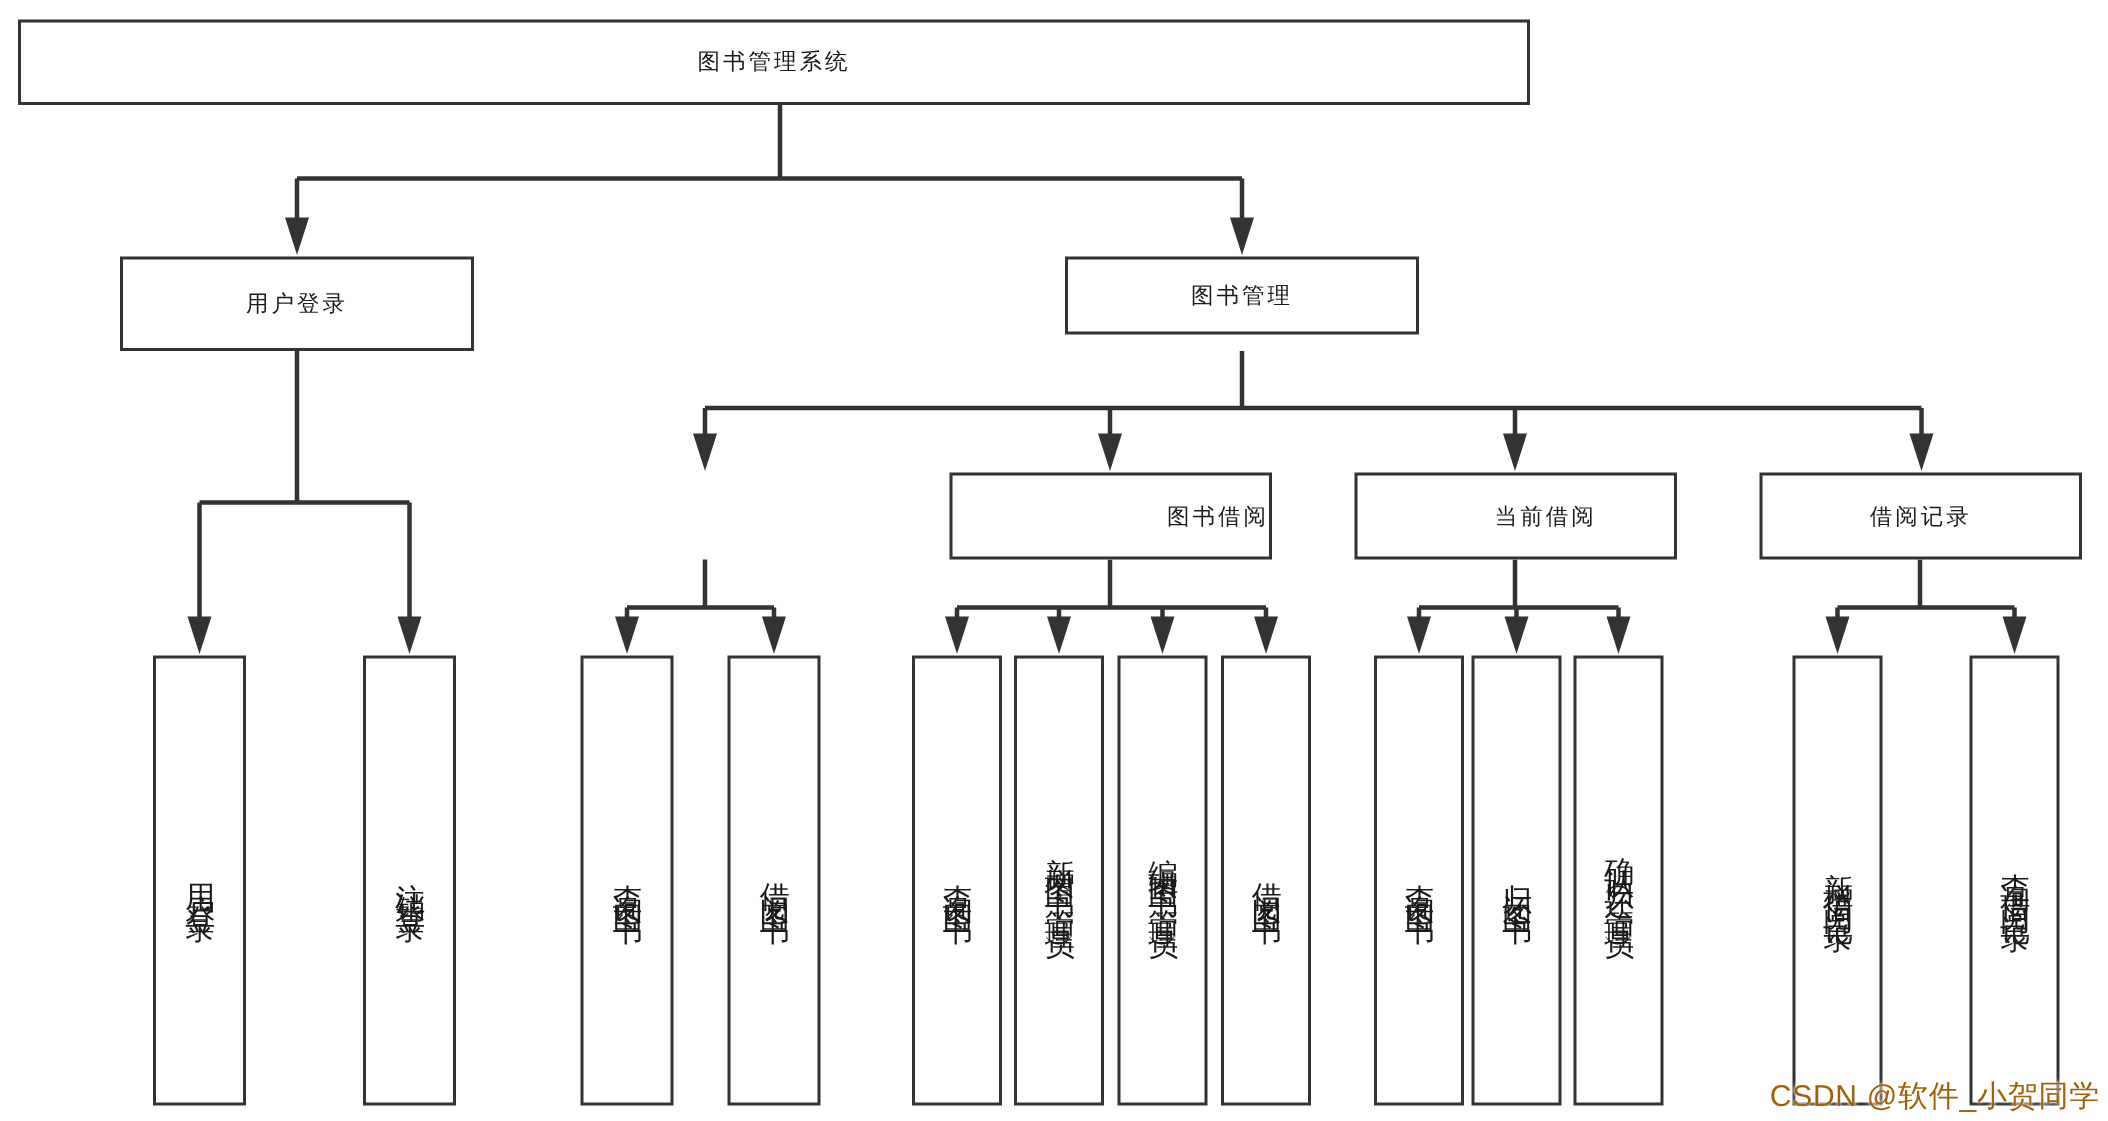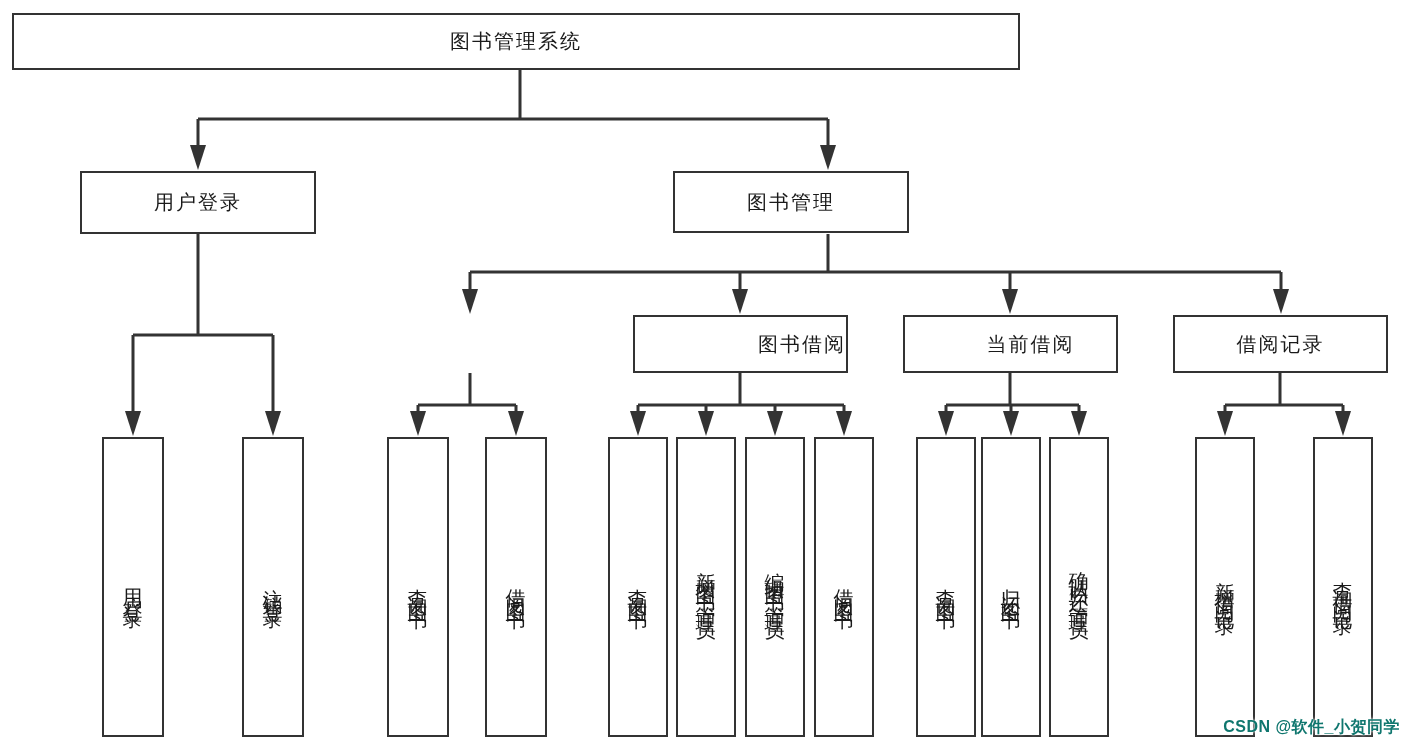--- a/index.html
+++ b/index.html
@@ -26,43 +26,42 @@
     position: absolute;
     box-sizing: border-box;
     border: 2.5px solid #333333;
     background: #ffffff;
     display: flex;
     align-items: center;
     justify-content: center;
     color: #1a1a1a;
   }
   .hnode {
-    font-size: 20px;
+    font-size: 15px;
     letter-spacing: 2px;
   }
   .vnode {
     font-size: 20px;
   }
   .vnode .vtext {
     writing-mode: vertical-rl;
     text-orientation: mixed;
     letter-spacing: 7px;
     line-height: 1;
     max-height: 288px;
   }
   .watermark {
     position: absolute;
     right: 5px;
     top: 717px;
-    font-size: 16px;
-    color: #0f766e;
+    font-size: 20px;
+    color: #a16207;
     letter-spacing: 0.5px;
     text-shadow: 0 0 2px #ffffff, 0 0 4px #ffffff;
     white-space: nowrap;
-    font-weight: bold;
   }
 </style>
 </head>
 <body>
 
 <div class="canvas">
 
   <svg class="connectors" width="1405" height="747" viewBox="0 0 1405 747" xmlns="http://www.w3.org/2000/svg">
     <g stroke="#333333" stroke-width="3" fill="none">
       <path d="M520 70 V119 M198 119 H828 M198 119 V148 M828 119 V148"></path>
@@ -96,21 +95,21 @@
     </g>
   </svg>
 
   <div class="node hnode" style="left:12px; top:13px; width:1008px; height:57px;">
     <span>图书管理系统</span>
   </div>
 
   <div class="node hnode" style="left:80px; top:171px; width:236px; height:63px;">
     <span>用户登录</span>
   </div>
-  <div class="node hnode" style="left:673px; top:171px; width:236px; height:62px;">
+  <div class="node hnode" style="left:710px; top:171px; width:236px; height:52px;">
     <span>图书管理</span>
   </div>
 
   <div class="node hnode" style="left:633px; top:315px; width:215px; height:58px;justify-content:flex-end;">
     <span>图书借阅</span>
   </div>
   <div class="node hnode" style="left:903px; top:315px; width:215px; height:58px;padding-left:40px;">
     <span>当前借阅</span>
   </div>
   <div class="node hnode" style="left:1173px; top:315px; width:215px; height:58px;align-items:center;">

